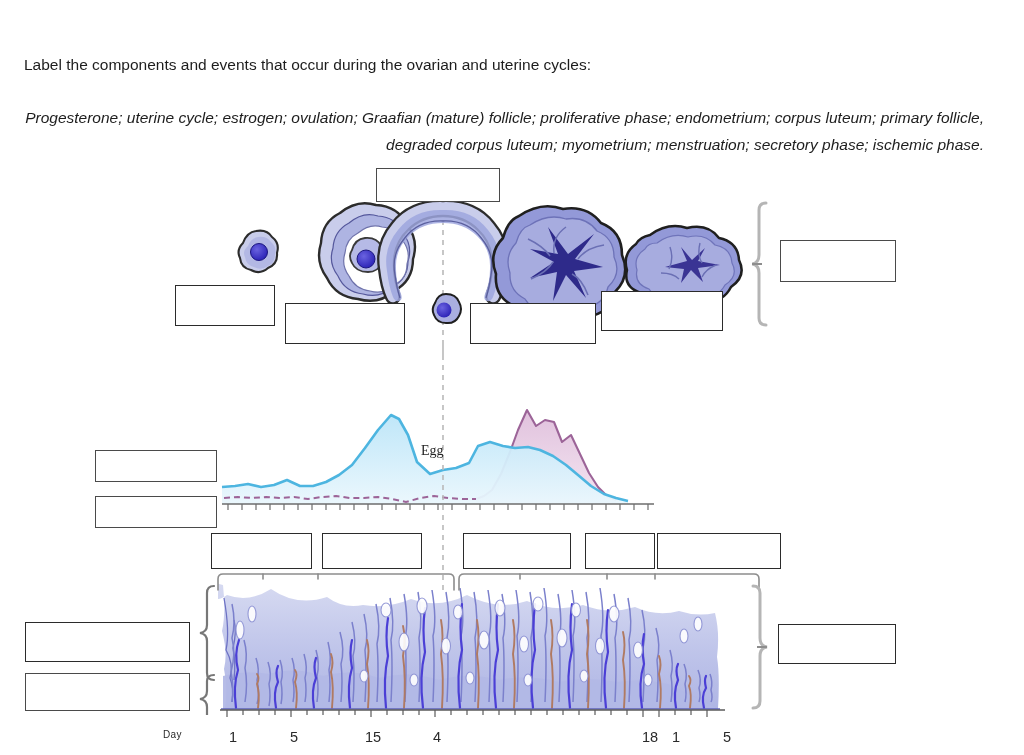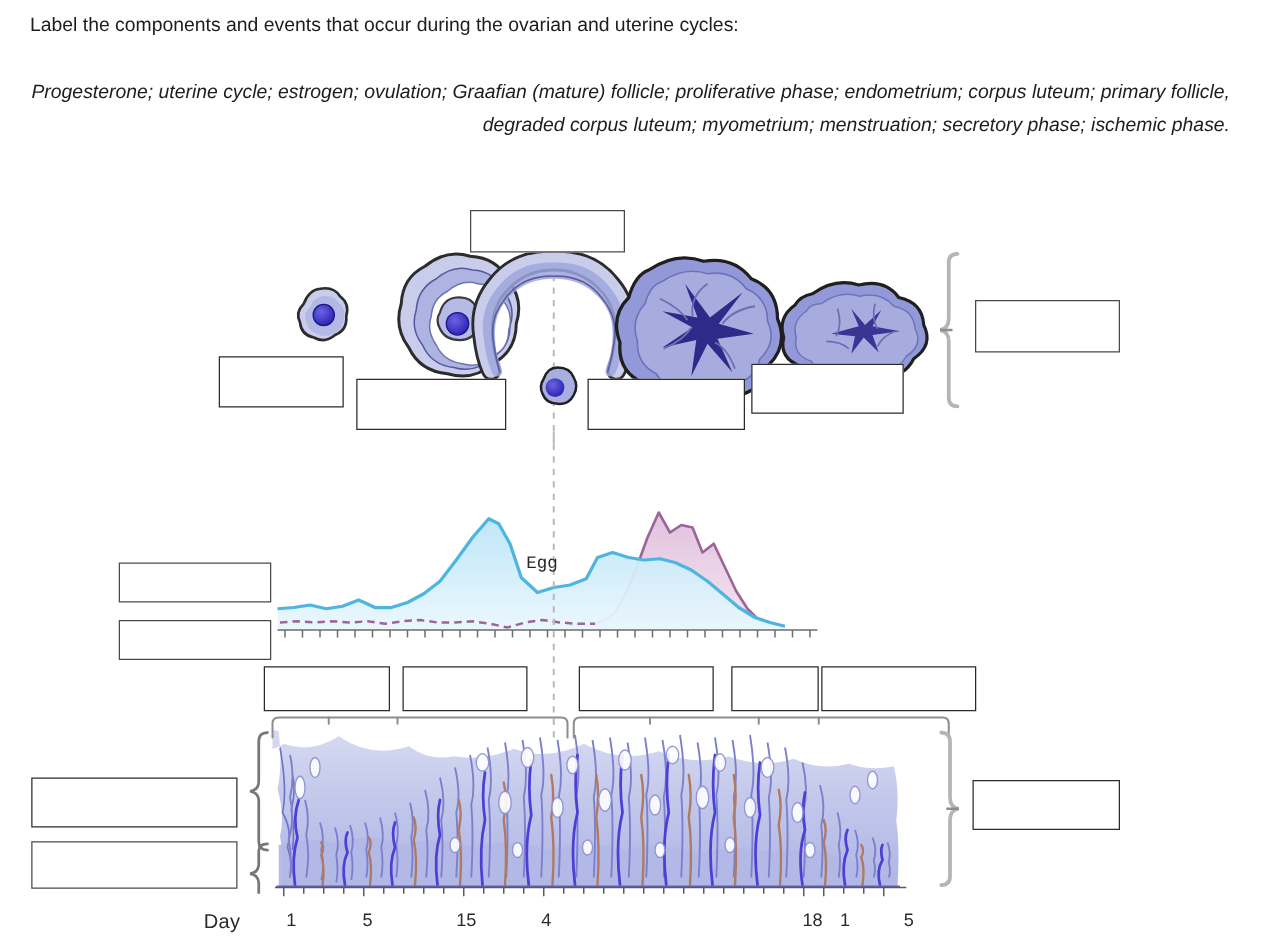--- a/index.html
+++ b/index.html
@@ -22,20 +22,21 @@
     top: 8px;
     width: 960px;
     font-size: 15.5px;
     line-height: 26px;
     color: #1d1d1d;
   }
   .instructions .prompt-line {
     font-style: normal;
     display: block;
     margin-bottom: 26px;
+    margin-top: 44px;
   }
   .term-list {
     font-style: italic;
     display: block;
     line-height: 27px;
     text-align: right;
   }
 
   .figure {
     position: absolute;
@@ -57,21 +58,21 @@
 
   
   .ovary-art { position: absolute; left: 0; top: 0; width: 1024px; height: 200px; z-index: 3; }
 
   .egg-label {
     position: absolute;
     left: 421px;
     top: 288px;
     font-size: 14px;
     color: #262626;
-    font-family: Liberation Mono, monospace;
+    font-family: Liberation Serif, serif;
     z-index: 5;
   }
 
   
   .chart-wrap {
     position: absolute;
     left: 218px;
     top: 215px;
     width: 440px;
     height: 145px;
@@ -85,21 +86,21 @@
     top: 425px;
     width: 505px;
     height: 140px;
     z-index: 2;
   }
 
   .day-label {
     position: absolute;
     left: 163px;
     top: 574px;
-    font-size: 16px;
+    font-size: 10px;
     color: #2a2a2a;
     letter-spacing: .3px;
   }
   .axis-num {
     position: absolute;
     top: 574px;
     font-size: 14.5px;
     color: #2a2a2a;
     transform: translateX(-50%);
   }

